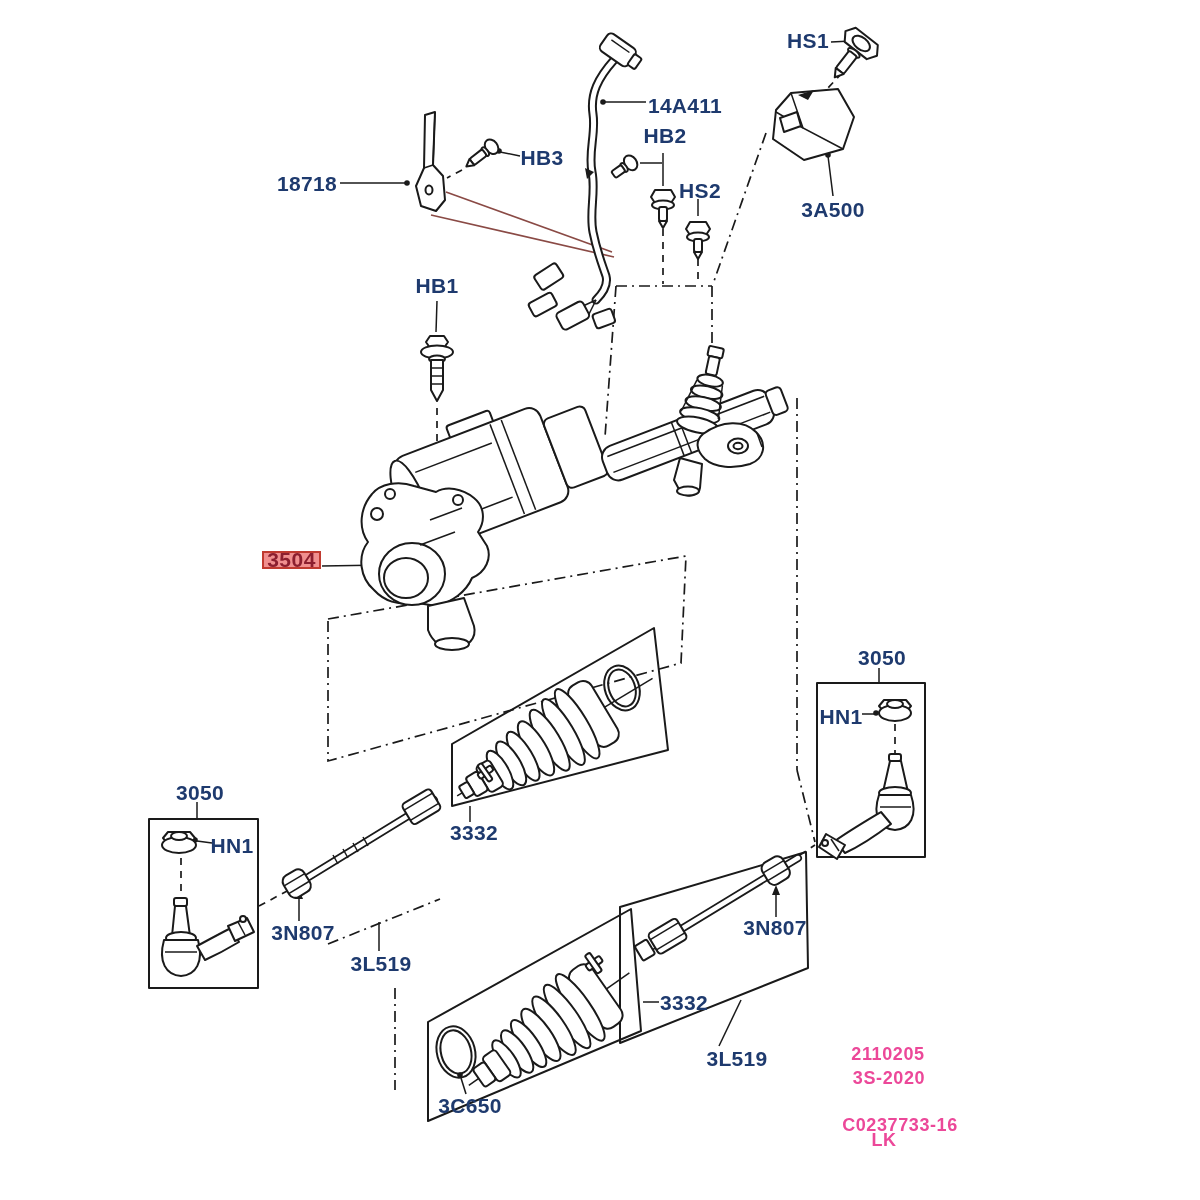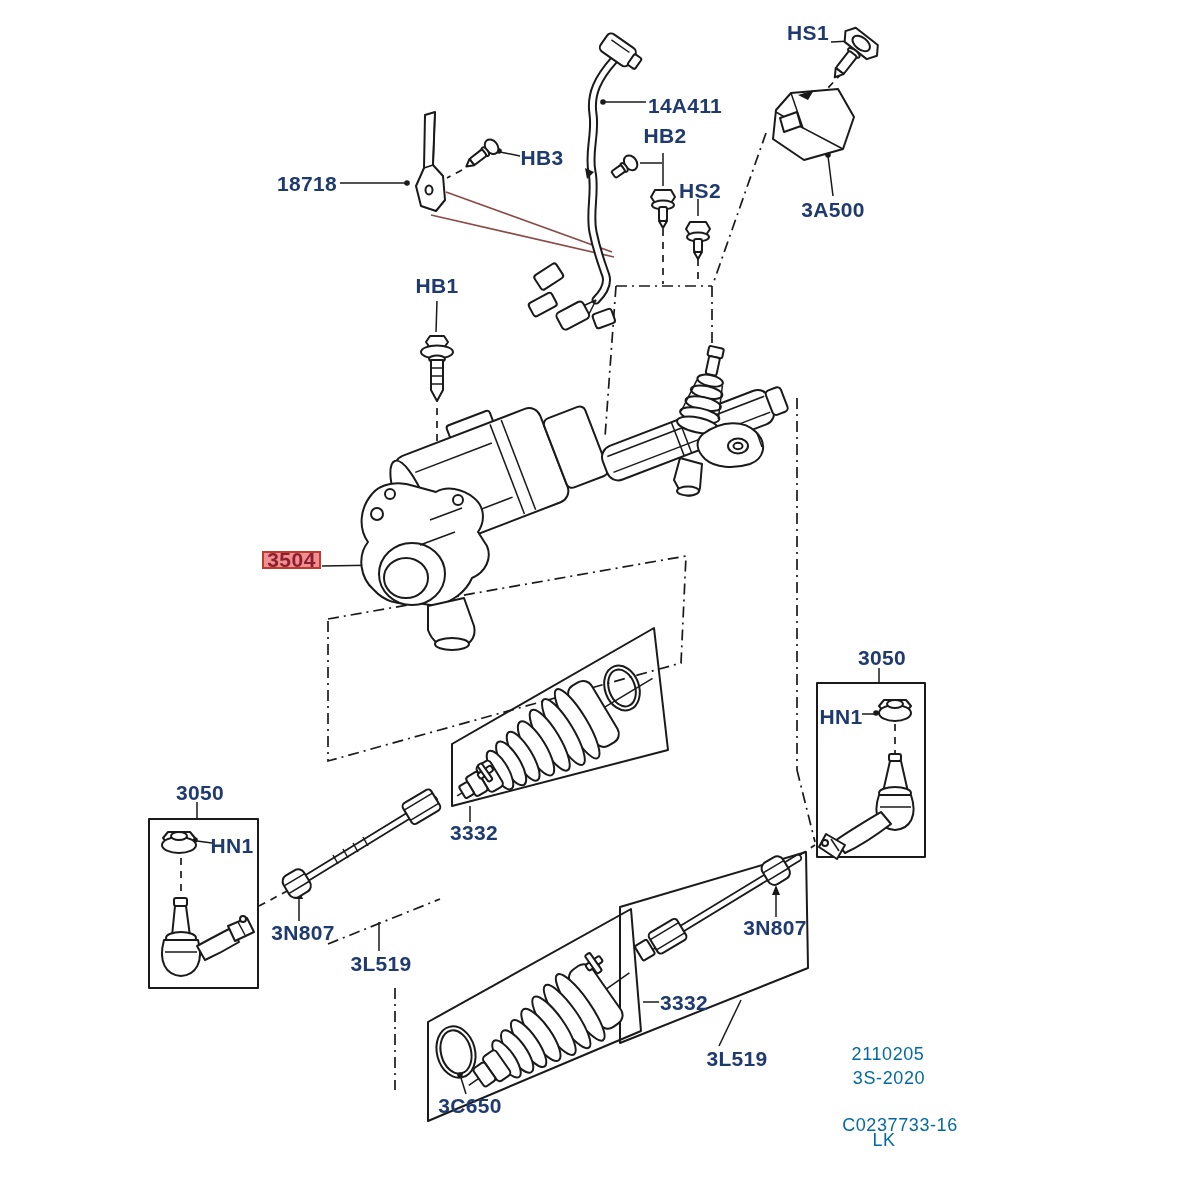--- a/index.html
+++ b/index.html
@@ -1,21 +1,21 @@
 <!DOCTYPE html>
 <html><head>
 <meta charset="utf-8">
 <style>
   html,body{margin:0;padding:0;background:#ffffff;}
   .stage{position:relative;width:1200px;height:1200px;background:#ffffff;overflow:hidden;
          font-family:"Liberation Sans",sans-serif;}
   .stage svg{position:absolute;left:0;top:0;}
   .lbl{position:absolute;transform:translate(-50%,-50%);color:#1e3a6e;font-weight:700;
        font-size:21px;letter-spacing:.3px;white-space:nowrap;line-height:1;}
-  .footer-text{color:#0369a1;font-size:18px;font-weight:400;letter-spacing:.6px;}
+  .footer-text{color:#ec4899;font-size:18px;font-weight:700;letter-spacing:.6px;}
   .red-box{position:absolute;left:262px;top:551px;width:59px;height:18px;
            background:#f08f8f;border:2px solid #c03a30;box-sizing:border-box;
            display:flex;align-items:center;justify-content:center;
            color:#8c1f2f;font-weight:700;font-size:21px;letter-spacing:.5px;}
   .ln{stroke:#1a1a1a;stroke-width:2;fill:none;stroke-linecap:round;stroke-linejoin:round;}
   .lnw{stroke:#1a1a1a;stroke-width:2;fill:#ffffff;stroke-linejoin:round;}
   .thin{stroke:#1a1a1a;stroke-width:1.5;fill:none;}
   .dashdot{stroke:#1a1a1a;stroke-width:1.7;fill:none;stroke-dasharray:11 5 2 5;}
   .dashed{stroke:#1a1a1a;stroke-width:1.7;fill:none;stroke-dasharray:7 6;}
   .redline{stroke:#8a4a45;stroke-width:1.6;fill:none;}
@@ -344,21 +344,21 @@
     <ellipse class="lnw" cx="895" cy="793" rx="16" ry="6"></ellipse>
     <path class="lnw" d="M879,795 C872,816 880,829 895,830 C910,829 918,816 911,795 Z"></path>
     <line class="thin" x1="880" y1="807" x2="911" y2="807"></line>
     <path class="lnw" d="M881,812 L891,824 C874,837 858,847 845,853 L835,841 C849,831 866,821 881,812 Z"></path>
     <path class="lnw" d="M826,834 L845,845 L837,859 L819,847 Z"></path>
     <line class="thin" x1="831" y1="839" x2="839" y2="851"></line>
     <circle class="lnw" cx="825" cy="843" r="3"></circle>
   </g>
 </svg>
 
-<div class="lbl" style="left:808px;top:32px">HS1</div>
+<div class="lbl" style="left:808px;top:40px">HS1</div>
 <div class="lbl" style="left:833px;top:209px">3A500</div>
 <div class="lbl" style="left:685px;top:105px">14A411</div>
 <div class="lbl" style="left:542px;top:157px">HB3</div>
 <div class="lbl" style="left:665px;top:135px">HB2</div>
 <div class="lbl" style="left:700px;top:190px">HS2</div>
 <div class="lbl" style="left:307px;top:183px">18718</div>
 <div class="lbl" style="left:437px;top:285px">HB1</div>
 <div class="lbl" style="left:200px;top:792px">3050</div>
 <div class="lbl" style="left:232px;top:845px">HN1</div>
 <div class="lbl" style="left:882px;top:657px">3050</div>

